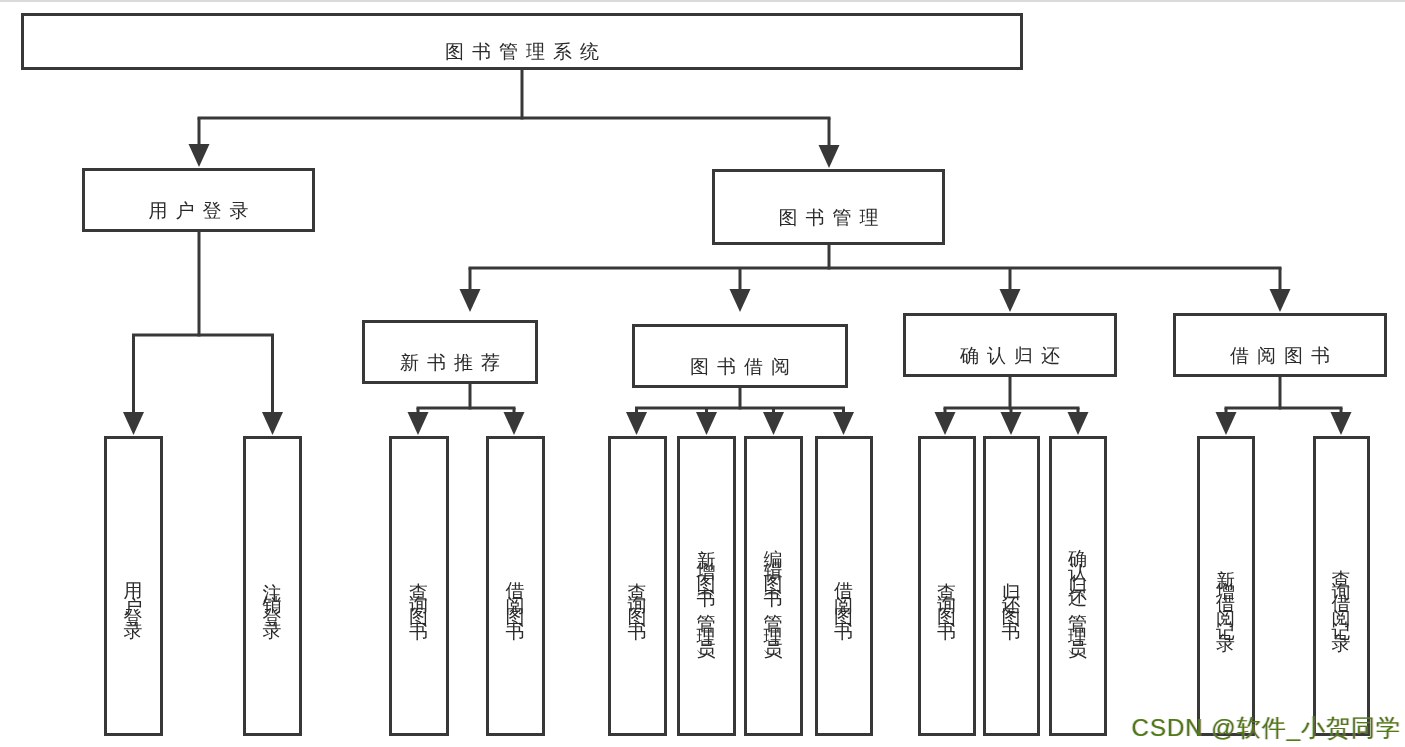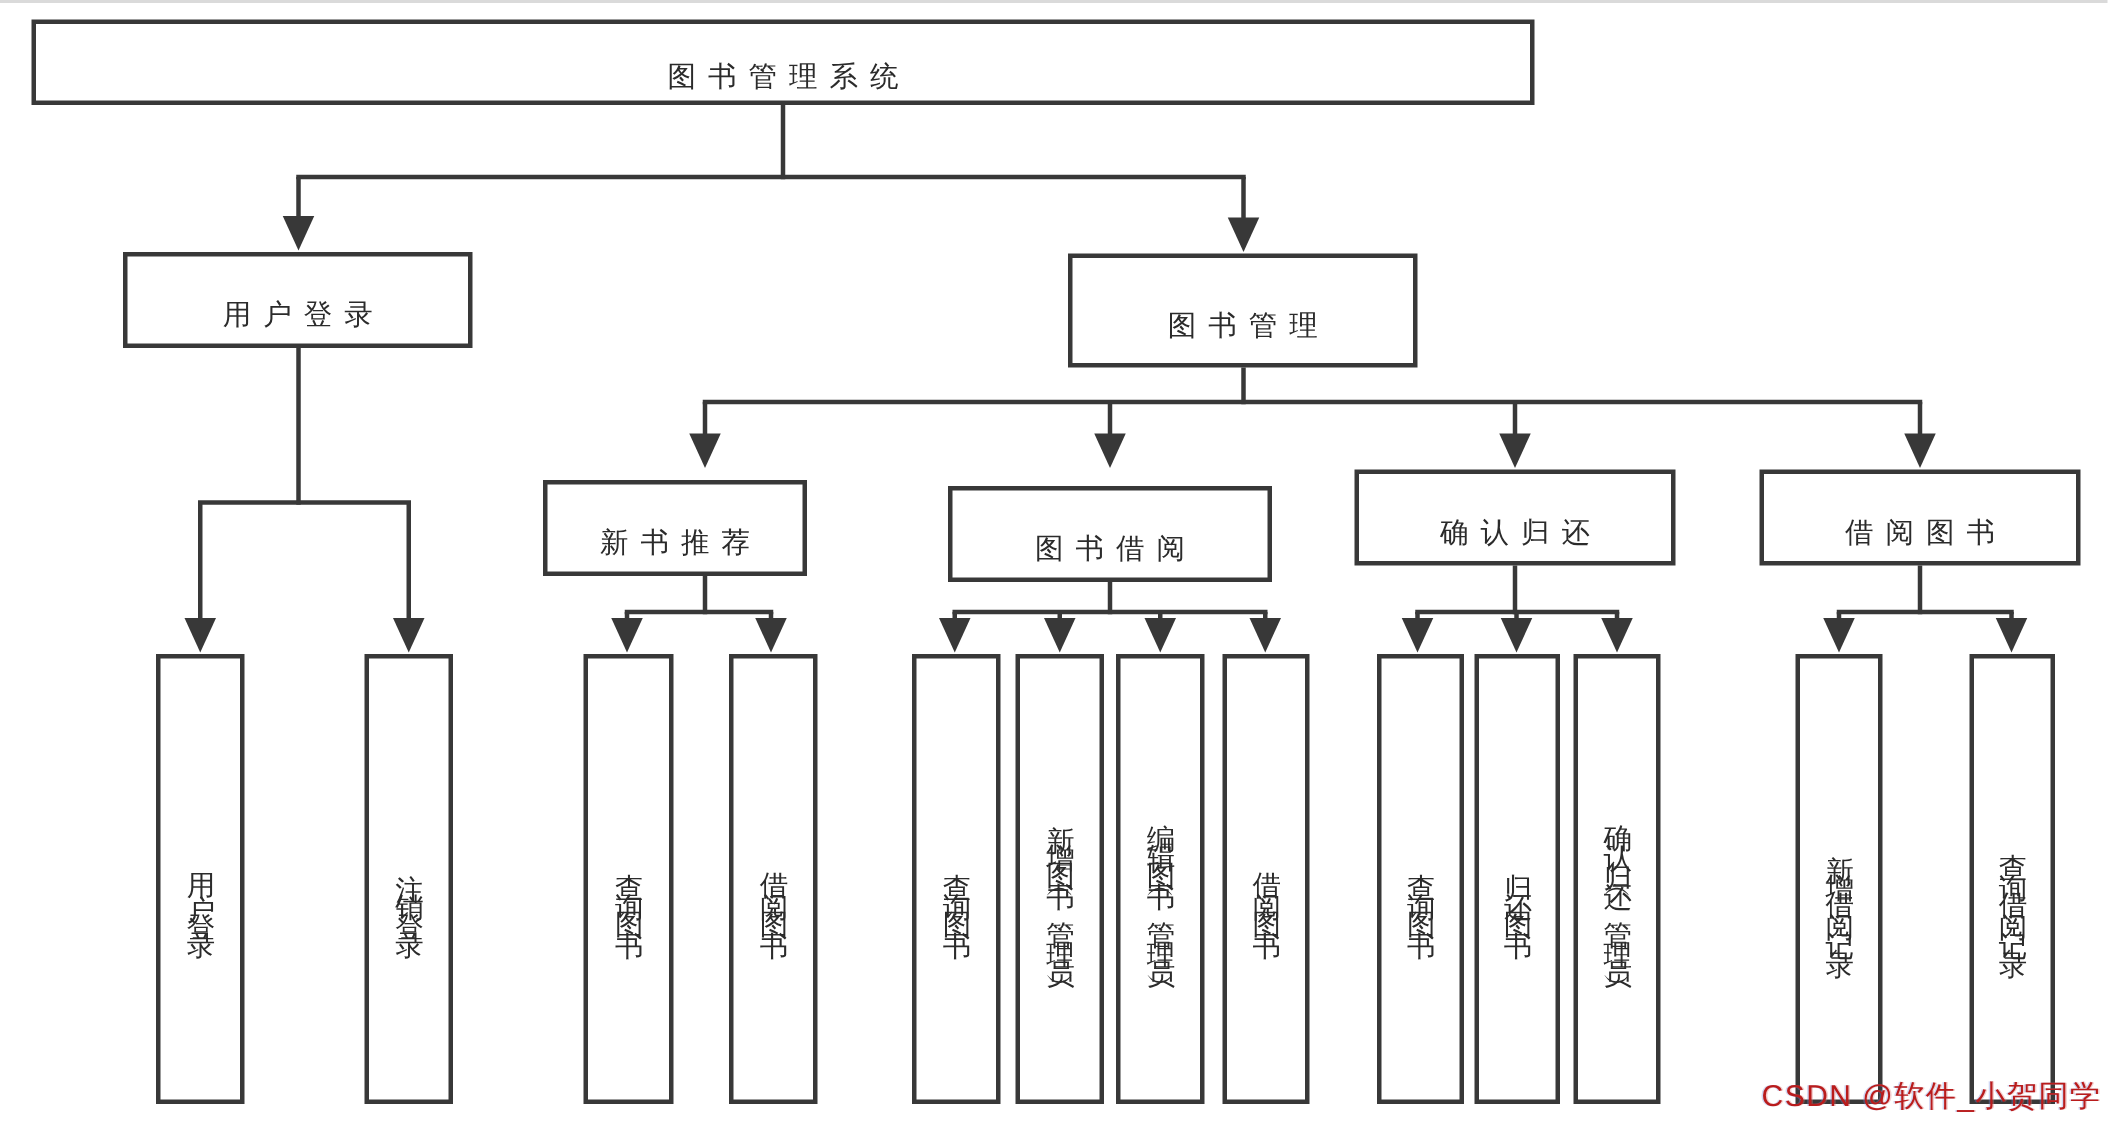--- a/index.html
+++ b/index.html
@@ -16,21 +16,21 @@
     display:flex;align-items:center;justify-content:center;
     font-size:19px;line-height:1;color:#2b2b2b;
   }
   .hlbl{letter-spacing:8px;margin-right:-8px;white-space:nowrap;margin-top:20px;}
   .leaf .vlbl{
     writing-mode:vertical-rl;text-orientation:mixed;
     letter-spacing:13px;margin-bottom:-13px;white-space:nowrap;
   }
   .watermark{
     position:absolute;right:4px;bottom:3px;z-index:3;
-    font-size:20px;letter-spacing:1px;color:#b91c1c;
+    font-size:24px;letter-spacing:1px;color:#4d7c0f;
     text-shadow:1px 0 rgba(221,120,120,0.35), -1px 0 rgba(120,140,221,0.35);
   }
 </style>
 </head>
 <body>
 
 <div class="edge-top"></div>
 
 <svg class="connectors" width="1405" height="747" viewBox="0 0 1405 747">
   <g stroke="#383838" stroke-width="3" fill="none">

